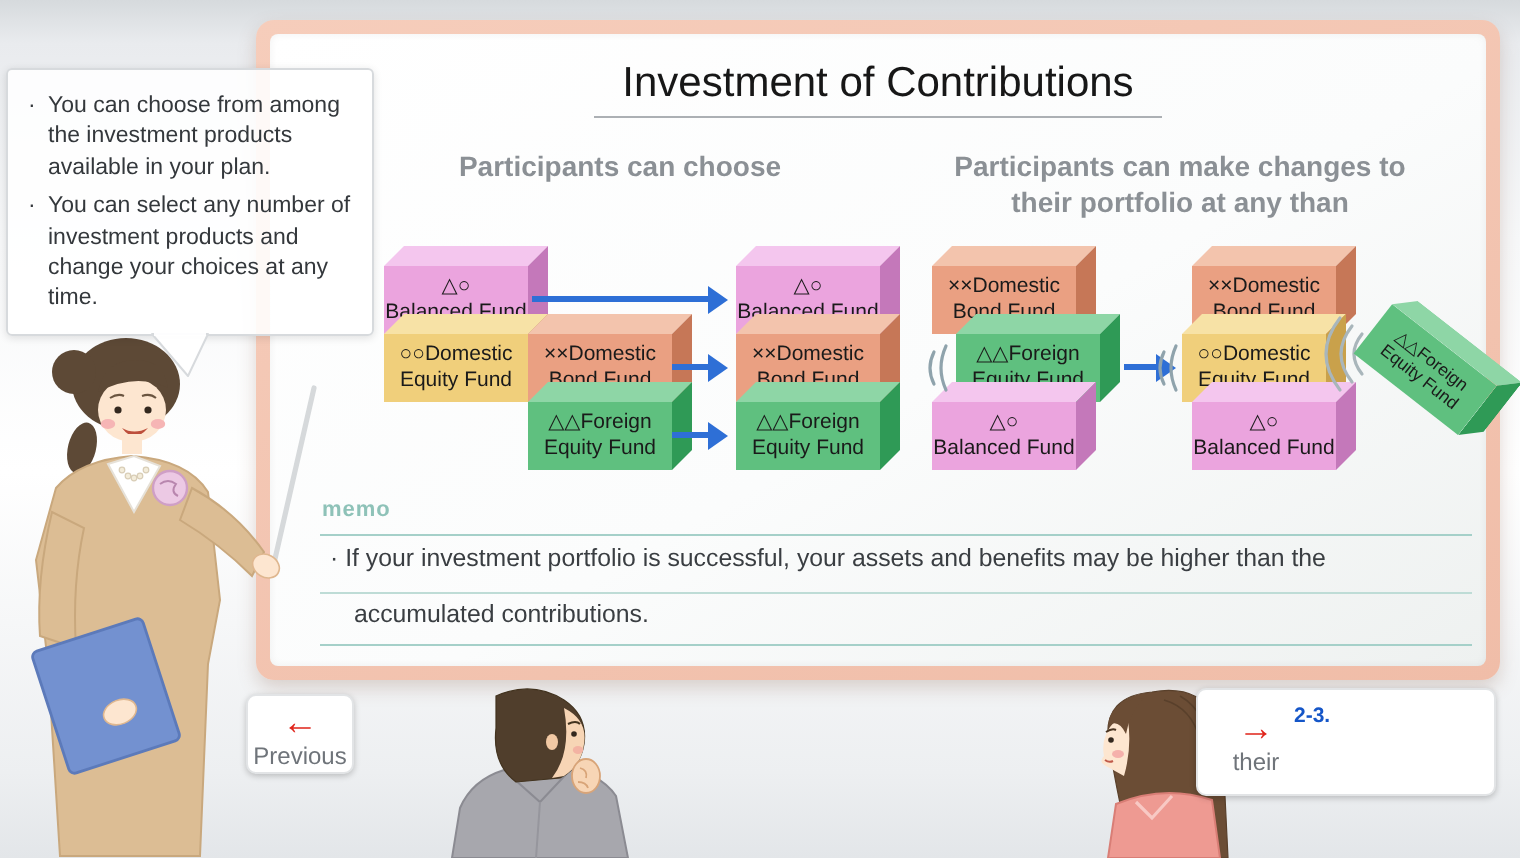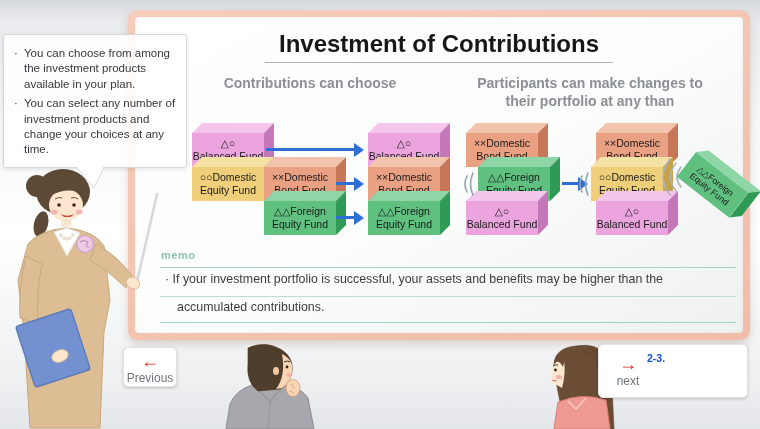--- a/index.html
+++ b/index.html
@@ -7,21 +7,21 @@
     font-family:"Liberation Sans",sans-serif;
     background:linear-gradient(180deg,#d6dadd 0%,#e9ebee 5%,#f7f8f9 28%,#ffffff 55%,#edeff1 90%,#e3e6e9 100%);}
   
   .board{position:absolute;left:128px;top:10px;width:622px;height:330px;
     background:linear-gradient(160deg,#f6cdbb,#f0bda8);border-radius:9px;
     box-shadow:0 4px 9px rgba(140,100,80,.25);z-index:1;}
   .board-inner{position:absolute;left:7px;top:7px;right:7px;bottom:7px;border-radius:4px;
     background:linear-gradient(150deg,#ffffff 0%,#fbfcfc 55%,#eef1f0 100%);
     box-shadow:inset 0 0 4px rgba(0,0,0,.06);}
   .title{position:absolute;left:0;right:0;top:13px;text-align:center;}
-  .title span{display:inline-block;font-size:24px;font-weight:bold;color:#171717;
+  .title span{display:inline-block;font-size:21px;font-weight:normal;color:#171717;
     padding:0 14px 4px 14px;border-bottom:1px solid #acb0b4;}
   .colhead{position:absolute;font-size:14px;font-weight:bold;color:#8b9095;
     text-align:center;line-height:1.25;}
   .colhead span{display:block;}
   .ch-left{left:35px;top:58px;width:280px;}
   .ch-right{left:310px;top:58px;width:290px;}
   
   .block{position:absolute;width:82px;height:44px;}
   .bf{position:absolute;left:0;top:10px;width:72px;height:34px;background:var(--f);
     display:flex;flex-direction:column;align-items:center;justify-content:center;
@@ -81,21 +81,21 @@
 <div class="stage">
 
   <div class="board">
     <div class="board-inner">
 
       <div class="title">
         <span>Investment of Contributions</span>
       </div>
 
       <div class="colhead ch-left">
-        <span>Contributions can choose</span>
+        <span>Participants can choose</span>
       </div>
       <div class="colhead ch-right">
         <span>Participants can make changes to</span>
         <span>their portfolio at any than</span>
       </div>
 
       <div class="block c-pink" style="left:57px;top:106px">
         <div class="bt"></div>
           <div class="bs"></div>
         <div class="bf">
@@ -318,20 +318,20 @@
     <ellipse cx="21" cy="33" rx="3" ry="2" fill="#f5b0ab"></ellipse>
     <path d="M14.5,36 q2,1.5 4,0.5" fill="none" stroke="#c05a4a" stroke-width="1"></path>
     <path d="M20,58 Q44,48 68,56 L72,85 L16,85 Z" fill="#ee9a92" stroke="#d97e76" stroke-width="1"></path>
     <path d="M30,57 L38,65 L48,54" fill="none" stroke="#f8c9c4" stroke-width="1.6"></path>
     <path d="M44,6 Q58,10 62,26 M52,4 Q66,12 66,32" fill="none" stroke="#59402b" stroke-width="0.8"></path>
   </svg>
 
   <div class="navbtn next">
     <div class="nav-l">
       <span class="red-arrow">→</span>
-      <span class="navlabel">next</span>
+      <span class="navlabel">their</span>
     </div>
     <div class="nav-r">
       <div>2-3.</div>
     </div>
   </div>
 
 </div>
 
 </body></html>

